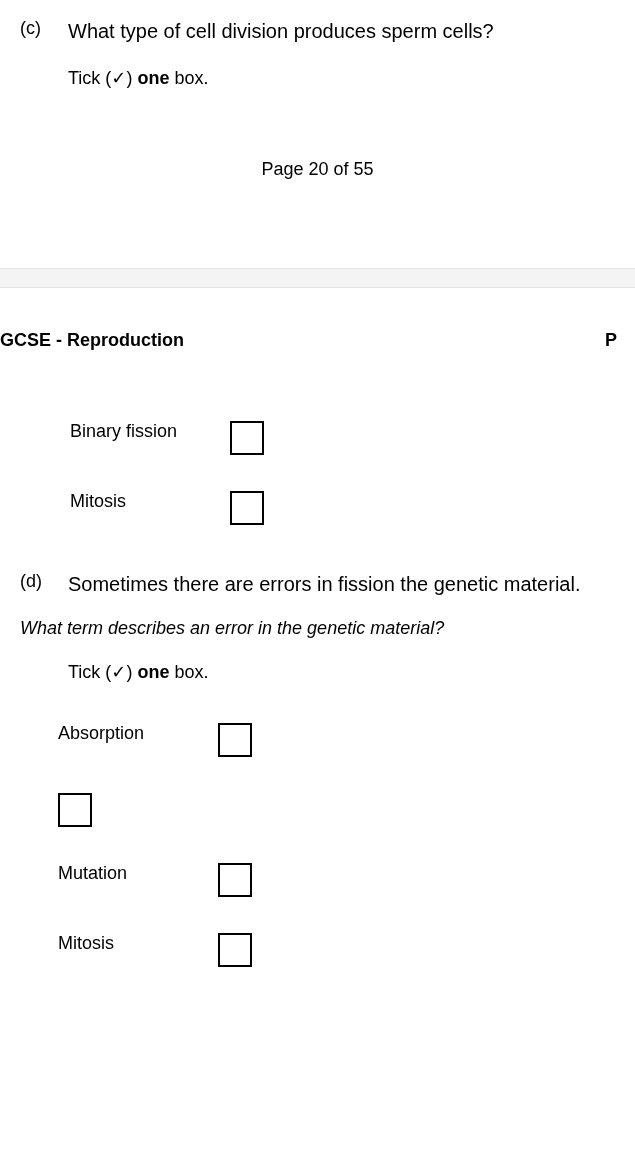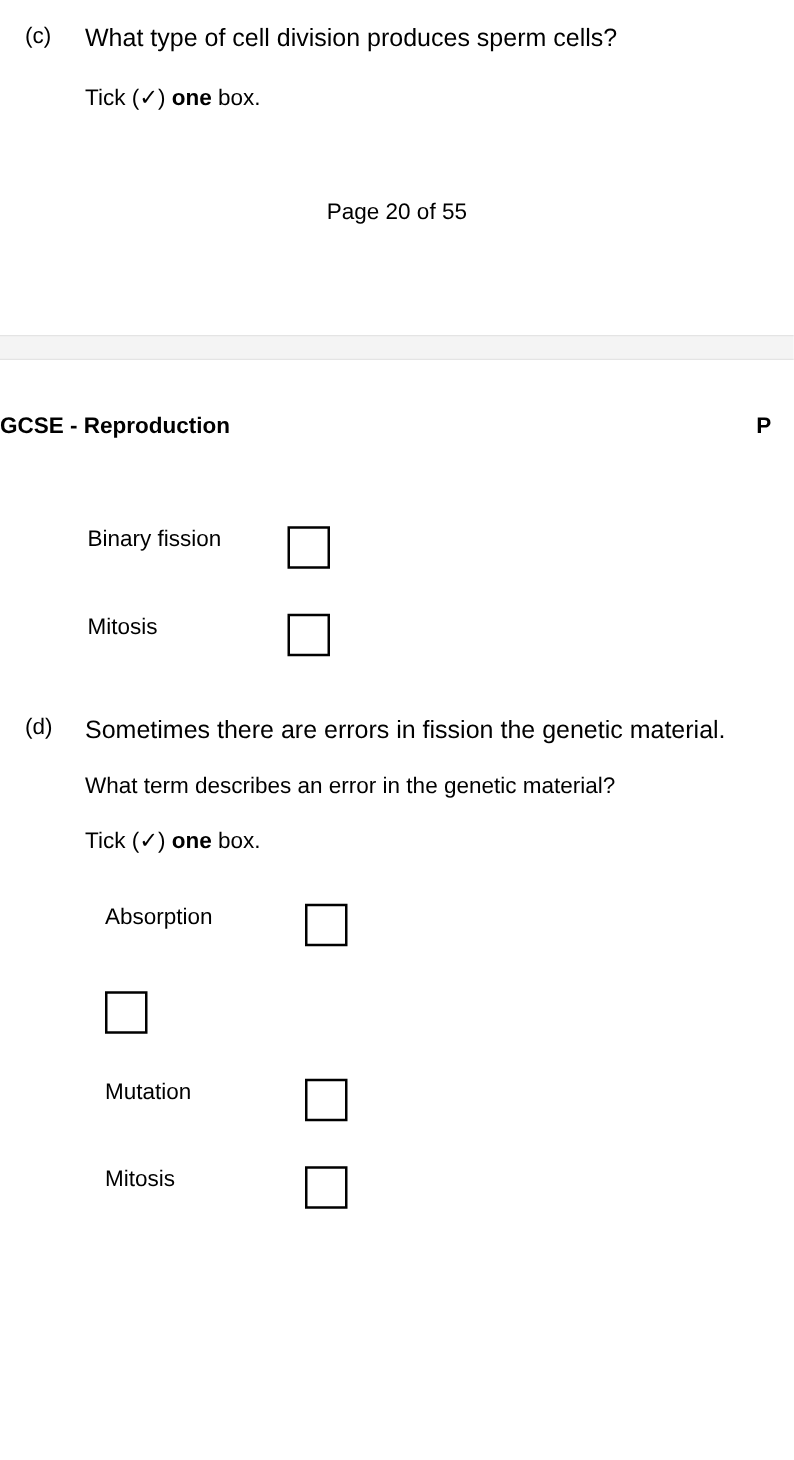--- a/index.html
+++ b/index.html
@@ -87,26 +87,26 @@
     border: 2px solid #000;
     box-sizing: border-box;
     display: inline-block;
     cursor: pointer;
   }
   .q-d-block {
     margin-top: 46px;
     padding: 0 20px 0 20px;
   }
   .q-d-text2 {
-    margin-left: 48px;
     margin-top: 20px;
     font-size: 18px;
+    font-style: italic;
   }
   .options-block-d {
-    margin-left: 84px;
+    margin-left: 58px;
     margin-top: 40px;
   }
 </style>
 </head>
 <body>
 
 <div class="page">
 
   <div class="section-upper">
     <div class="q-row">

